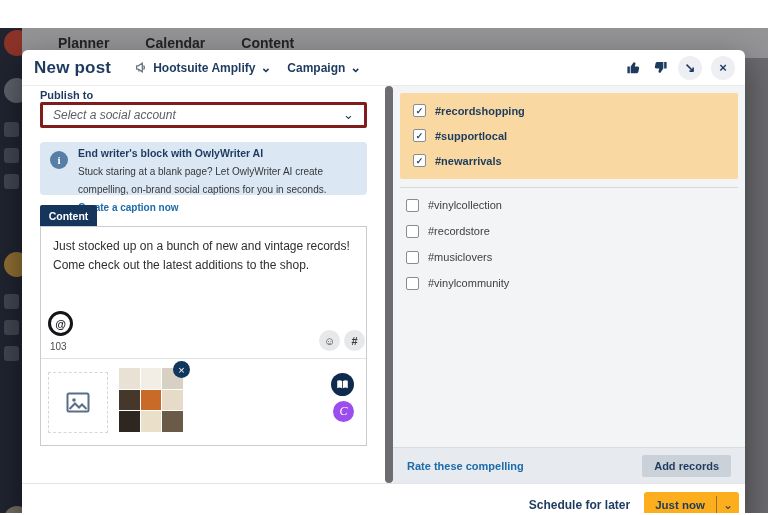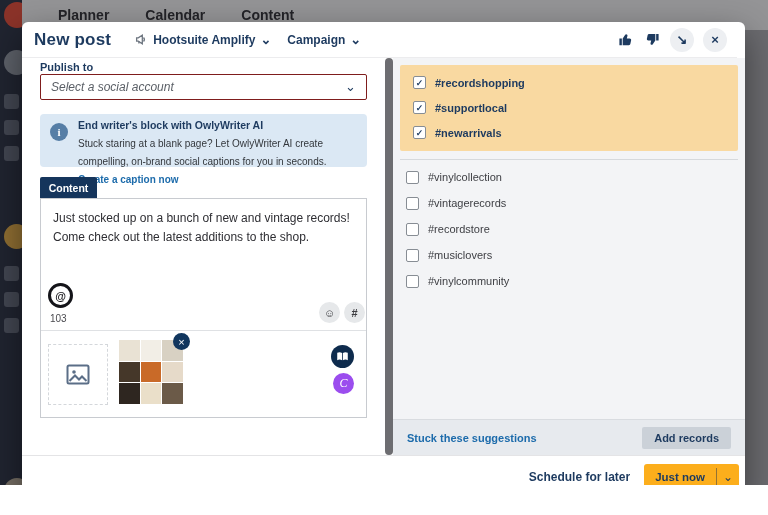--- a/index.html
+++ b/index.html
@@ -1,47 +1,47 @@
 <!DOCTYPE html>
 <html><head>
 <meta charset="utf-8">
 <style>
   * { margin:0; padding:0; box-sizing:border-box; }
   body { width:768px; height:515px; font-family:"Liberation Sans",sans-serif; }
-  .stage { position:relative; width:768px; height:485px; overflow:hidden; background:#ec4899; }
+  .stage { position:relative; width:768px; height:485px; overflow:hidden; background:#ec4899;margin-top:28px; }
 
   
   .bg-topbar { position:absolute; left:0; top:0; right:0; height:30px; background:#f2f2f2;
     display:flex; align-items:center; gap:36px; padding-left:58px; }
   .bg-tab { font-weight:bold; font-size:14px; color:#26262b; }
   .bg-main { position:absolute; left:0; top:30px; right:0; bottom:0; background:#a8a8ab; }
   .bg-sidebar { position:absolute; left:0; top:0; width:22px; height:515px; background:#1f2739; overflow:hidden; z-index:2; }
   .sb-ic { position:absolute; left:4px; border-radius:50%; }
   .dim { position:absolute; inset:0; background:rgba(33,33,38,0.45); z-index:3; }
 
   
   .modal { position:absolute; left:22px; top:22px; width:723px; height:475px; background:#fff;
     border-radius:6px; box-shadow:0 12px 34px rgba(0,0,0,.45); z-index:10; }
 
-  .m-header { position:absolute; left:0; top:0; right:8px; height:36px; display:flex; align-items:center;
+  .m-header { position:absolute; left:0; top:0; right:0; height:36px; display:flex; align-items:center;
     padding:0 10px 0 12px; border-bottom:1px solid #ececee; }
   .m-title { font-size:17px; font-weight:bold; color:#1d3a5f; letter-spacing:.2px; }
   .hdr-dd { display:flex; align-items:center; gap:5px; font-size:12px; font-weight:bold; color:#1d3a5f; cursor:pointer; }
   .hdr-dd .chev { font-size:13px; line-height:8px; color:#1d3a5f; }
   .amplify { margin-left:24px; }
   .campaign { margin-left:16px;justify-content:center; }
   .hdr-right { margin-left:auto; display:flex; align-items:center; gap:9px; }
   .thumb-btn { width:18px; height:18px; display:flex; align-items:center; justify-content:center; cursor:pointer; }
   .circ-btn { width:24px; height:24px; border-radius:50%; background:#edeff2; color:#1d3a5f;
     display:flex; align-items:center; justify-content:center; font-size:13px; font-weight:bold; cursor:pointer; }
 
   
   .panel-left { position:absolute; left:0; top:36px; width:363px; bottom:42px; background:#fff; }
   .publish-label { position:absolute; left:18px; top:3px; font-size:11px; font-weight:bold; color:#1d3a5f; }
-  .account-select { position:absolute; left:18px; top:16px; width:327px; height:26px; border:1px solid #7f1d1d;
+  .account-select { position:absolute; left:18px; top:16px; width:327px; height:26px; border:3px solid #7f1d1d;
     border-radius:2px; background:#fff; display:flex; align-items:center; padding:0 10px; cursor:pointer; }
   .account-ph { font-style:italic; font-size:12px; color:#5a5f66; flex:1; }
   .account-select .chev { color:#1d3a5f; font-size:13px; line-height:8px; }
 
   .banner { position:absolute; left:18px; top:56px; width:327px; height:53px; background:#dbe8f4; border-radius:4px; }
   .banner-ic { position:absolute; left:10px; top:9px; width:18px; height:18px; border-radius:50%; background:#567ea6;
     color:#fff; font-size:11px; font-weight:bold; display:flex; align-items:center; justify-content:center; font-family:"Liberation Serif",serif; }
   .banner-txt { position:absolute; left:38px; top:5px; right:8px; }
   .banner-title { font-size:10.5px; font-weight:bold; color:#1d3a5f; margin-bottom:2px; }
   .banner-body { font-size:10px; color:#33373c; line-height:1.42; display:inline; }
@@ -262,38 +262,34 @@
 
       <div class="hp-divider"></div>
 
       <div class="hp-list">
           <div class="hash-row">
           <span class="cb"></span>
           <span class="hash-label">#vinylcollection</span>
         </div>
           <div class="hash-row">
           <span class="cb"></span>
-          <span class="hash-label">#vintagerecords</span>
-        </div>
-          <div class="hash-row">
-          <span class="cb"></span>
           <span class="hash-label">#recordstore</span>
         </div>
           <div class="hash-row">
           <span class="cb"></span>
           <span class="hash-label">#musiclovers</span>
         </div>
           <div class="hash-row">
           <span class="cb"></span>
           <span class="hash-label">#vinylcommunity</span>
         </div>
         </div>
 
       <div class="hp-footer">
-        <span class="rate-lbl">Stuck these suggestions</span>
+        <span class="rate-lbl">Rate these compelling</span>
         <span class="add-btn">Add records</span>
       </div>
     </div>
 
     <div class="m-footer">
       <span class="schedule-lbl">Schedule for later</span>
       <div class="post-btn">
         <span class="post-main">Just now</span>
         <span class="post-sep"></span>
         <span class="post-caret">

